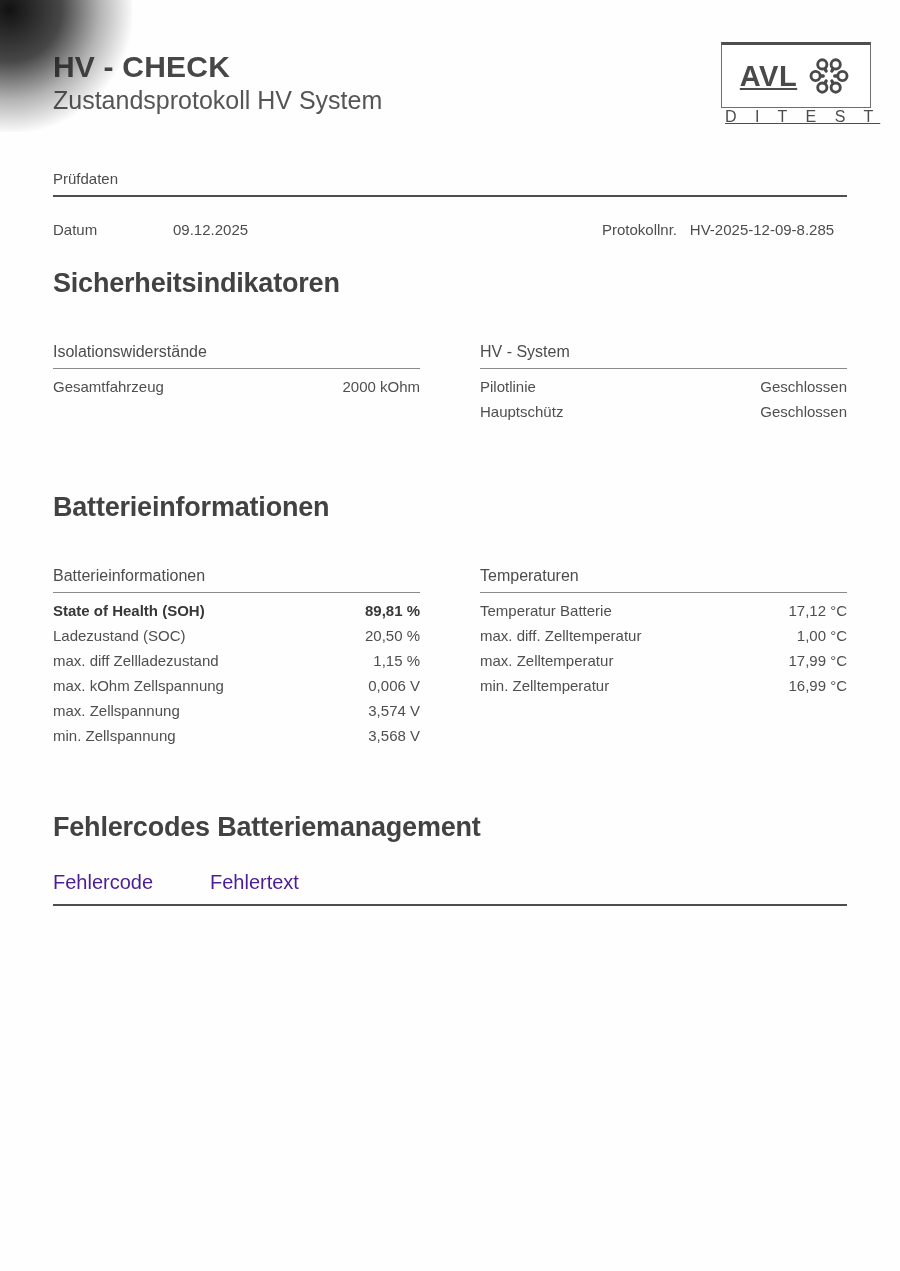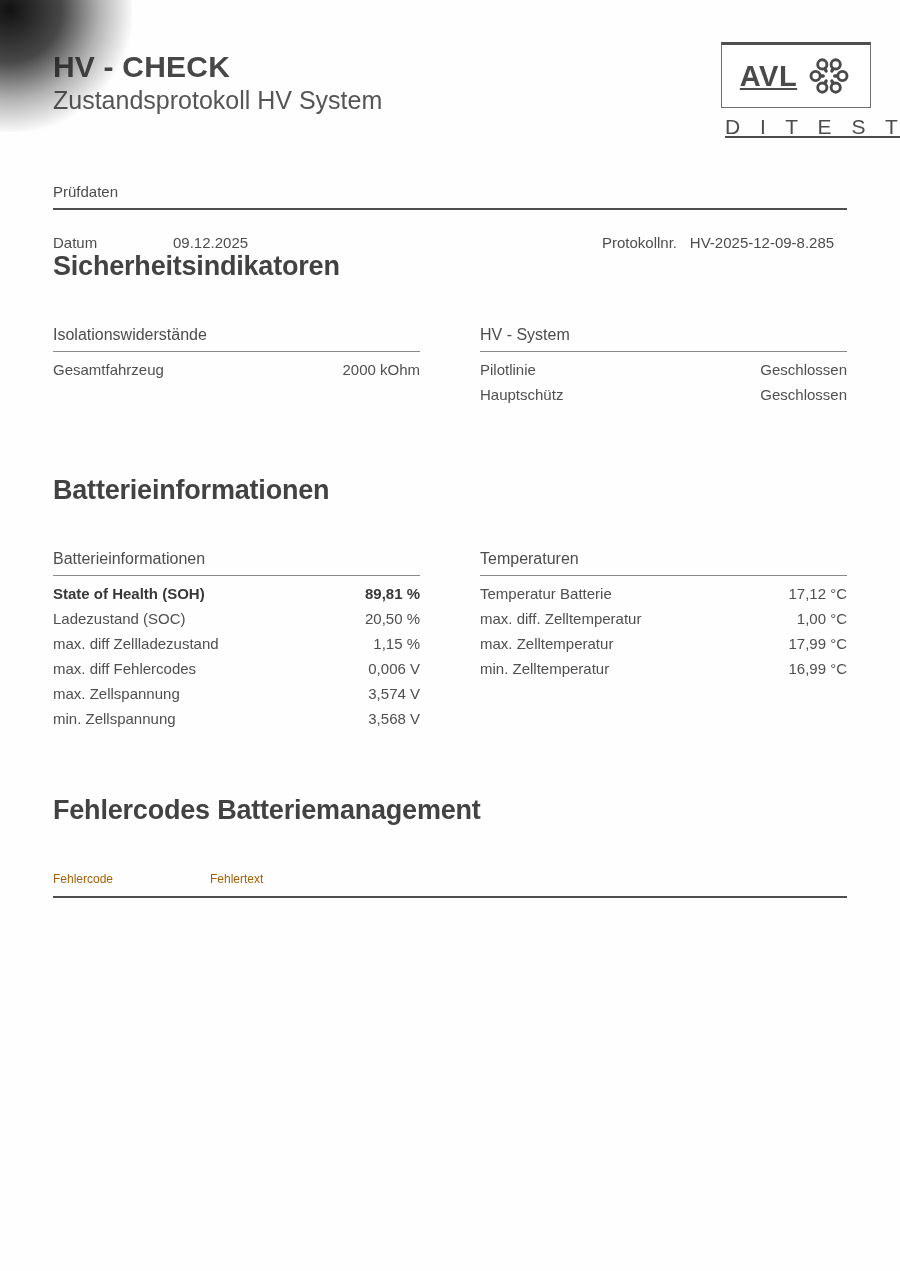--- a/index.html
+++ b/index.html
@@ -39,58 +39,58 @@
   .logo { width: 126px; margin-top: -8px; text-align: center; text-decoration: underline; }
   .logo-box {
     width: 150px; height: 66px;
     border: 1.5px solid #6e6e6e;
     border-top: 3px solid #4f4f4f;
     display: flex; align-items: center; justify-content: center; gap: 9px;
     background: #fff;
   }
   .logo-brand { font-size: 29px; font-weight: 700; color: #4a4a4a; letter-spacing: 0.5px; }
   .logo-sub {
-    margin-top: 7px; font-size: 21px; color: #4c4c4c;
+    font-size: 16px; color: #4c4c4c;
     letter-spacing: 7px; white-space: nowrap; text-align: center;
     margin-left: 4px;
   }
 
   
   .pruefdaten { margin-top: 44px; }
   .mini-label { font-size: 15px; color: #4c4c4c; }
   .rule-dark { border: none; border-top: 2.5px solid #4e4e4e; margin-top: 8px; }
   .rule-light { border: none; border-top: 1.5px solid #8a8a8a; margin: 7px 0 5px 0; }
   .pd-row { display: flex; align-items: baseline; padding-top: 24px; font-size: 15px; }
   .pd-label-1 { width: 120px; }
   .pd-value-1 { flex: 1; }
   .pd-label-2 { width: 170px; text-align: right; }
   .pd-value-2 { text-align: center; min-width: 170px; }
 
   
   .h2 {
     font-size: 27px; font-weight: 700; color: #424242; letter-spacing: -0.2px;
   }
-  .h2-sicherheit { }
+  .h2-sicherheit { margin-top: 30px; }
   .h2-batterie   { margin-top: 68px; }
   .h2-fehler     { margin-top: 64px; }
 
   
   .cols { display: flex; gap: 60px; margin-top: 44px; }
   .col { flex: 1; min-width: 0; }
   .sub-title { font-size: 16px; color: #4c4c4c; }
   .kv-row {
     display: flex; justify-content: space-between; align-items: baseline;
     font-size: 15px; line-height: 25px; color: #4f4f4f;
   }
   .kv-label { white-space: nowrap; }
   .kv-value { white-space: nowrap; text-align: right; }
   .kv-row.bold-row { font-weight: 700; color: #383838; }
 
   
-  .fc-header { display: flex; margin-top: 46px; font-size: 12px; color: #a16207; }
+  .fc-header { display: flex; margin-top: 28px; font-size: 20px; color: #4c1d95; }
   .fc-col-code { width: 157px; }
   .fc-rule { border: none; border-top: 2.5px solid #4e4e4e; margin-top: 10px; }
 
   
   .footer {
     position: absolute; left: 53px; right: 53px; bottom: 26px;
     display: flex; justify-content: space-between; align-items: baseline;
     font-size: 12.5px;
   }
   .footer-left { color: #8f8f8f; }
@@ -183,21 +183,21 @@
         </div>
         <div class="kv-row">
           <span class="kv-label">Ladezustand (SOC)</span>
           <span class="kv-value">20,50 %</span>
         </div>
         <div class="kv-row">
           <span class="kv-label">max. diff Zellladezustand</span>
           <span class="kv-value">1,15 %</span>
         </div>
         <div class="kv-row">
-          <span class="kv-label">max. diff Fehlercodes</span>
+          <span class="kv-label">max. kOhm Zellspannung</span>
           <span class="kv-value">0,006 V</span>
         </div>
         <div class="kv-row">
           <span class="kv-label">max. Zellspannung</span>
           <span class="kv-value">3,574 V</span>
         </div>
         <div class="kv-row">
           <span class="kv-label">min. Zellspannung</span>
           <span class="kv-value">3,568 V</span>
         </div>

